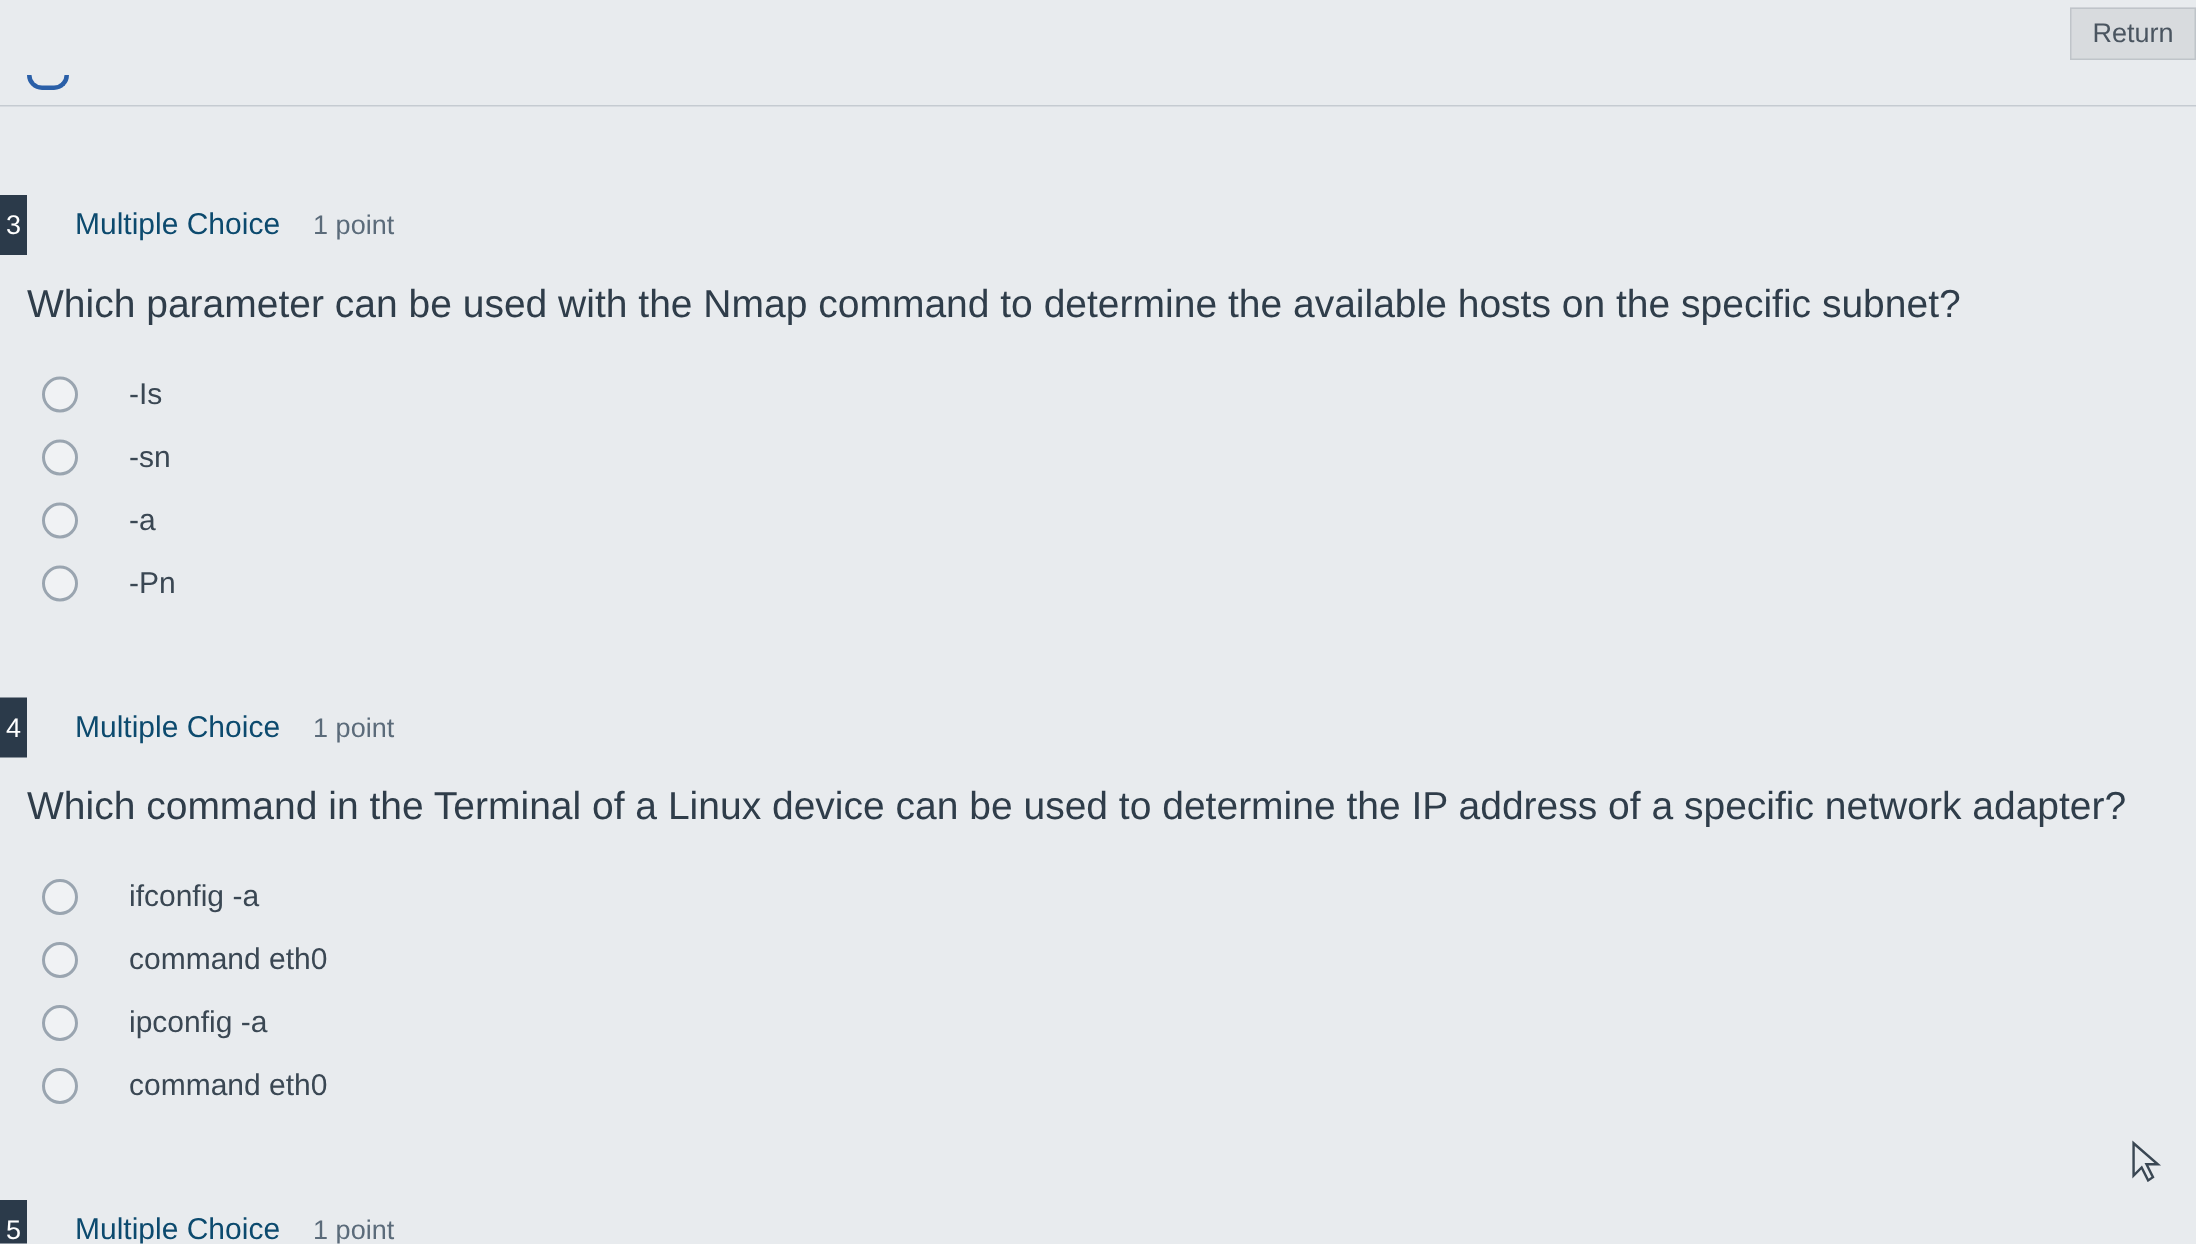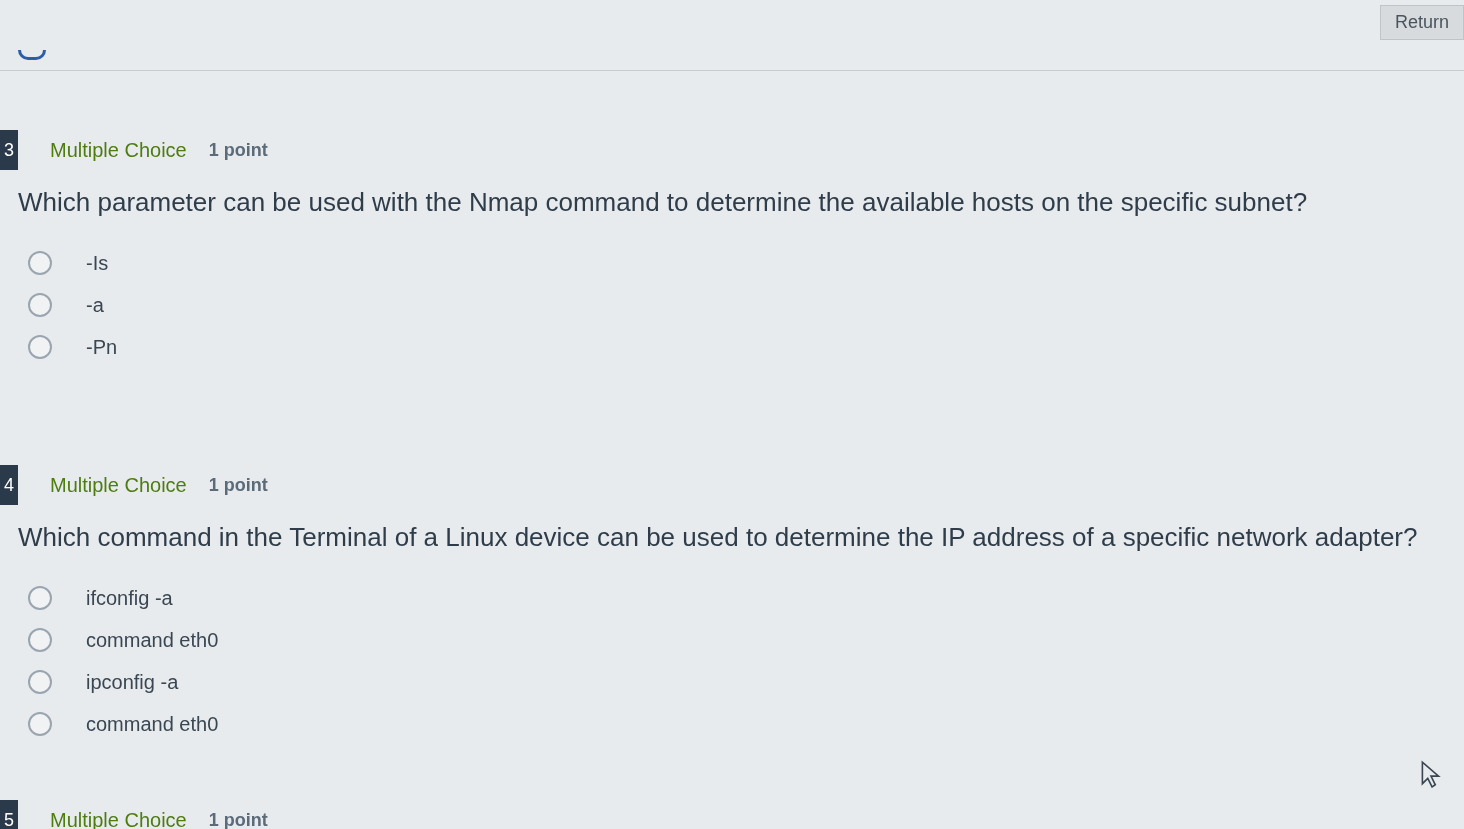--- a/index.html
+++ b/index.html
@@ -71,29 +71,29 @@
       height: 40px;
       background: #2b3a4a;
       color: #fff;
       display: flex;
       align-items: center;
       justify-content: center;
       font-size: 18px;
       margin-right: 32px;
     }
     .q-type {
-      color: #4d7c0f;
+      color: #0c4a6e;
       font-size: 20px;
       font-weight: 400;
       margin-right: 22px;
     }
     .q-points {
       color: #5b6b7a;
       font-size: 18px;
-      font-weight: 700;
+      font-weight: 400;
     }
     .question-text {
       color: #2f3d4a;
       font-size: 26px;
       font-weight: 400;
       margin-left: 18px;
       margin-bottom: 18px;
       line-height: 1.4;
     }
     .options {
@@ -152,20 +152,24 @@
     <div class="q-points">1 point</div>
   </div>
   <div class="question-text">Which parameter can be used with the Nmap command to determine the available hosts on the specific subnet?</div>
   <div class="options">
     <div class="option-row">
       <div class="radio-circle"></div>
       <div class="option-text">-Is</div>
     </div>
     <div class="option-row">
       <div class="radio-circle"></div>
+      <div class="option-text">-sn</div>
+    </div>
+    <div class="option-row">
+      <div class="radio-circle"></div>
       <div class="option-text">-a</div>
     </div>
     <div class="option-row">
       <div class="radio-circle"></div>
       <div class="option-text">-Pn</div>
     </div>
   </div>
 </div>
 
 <div class="question-block q2">

